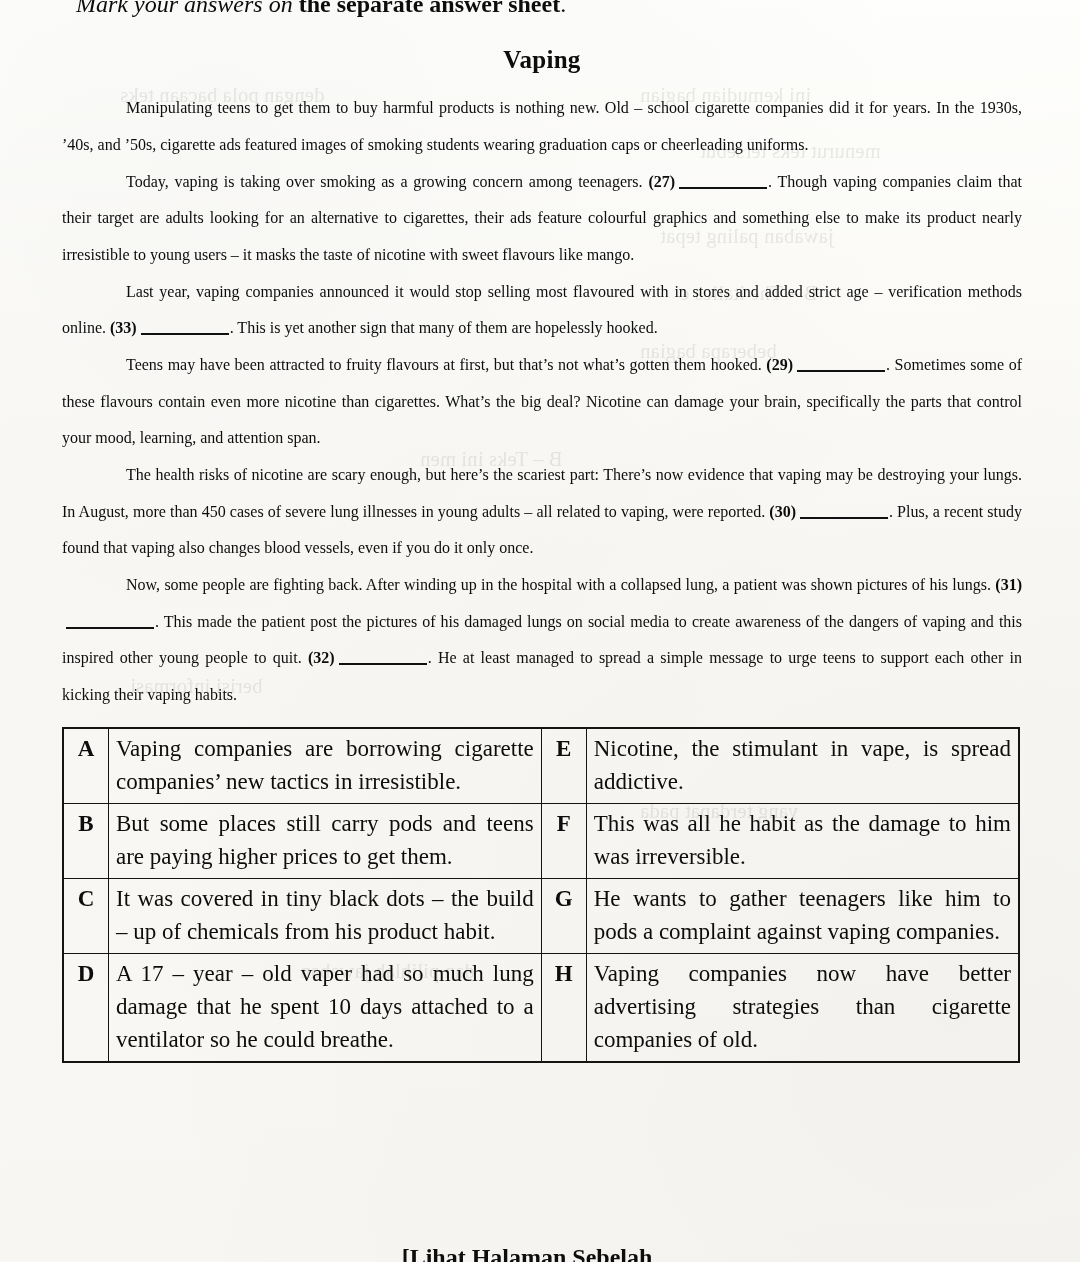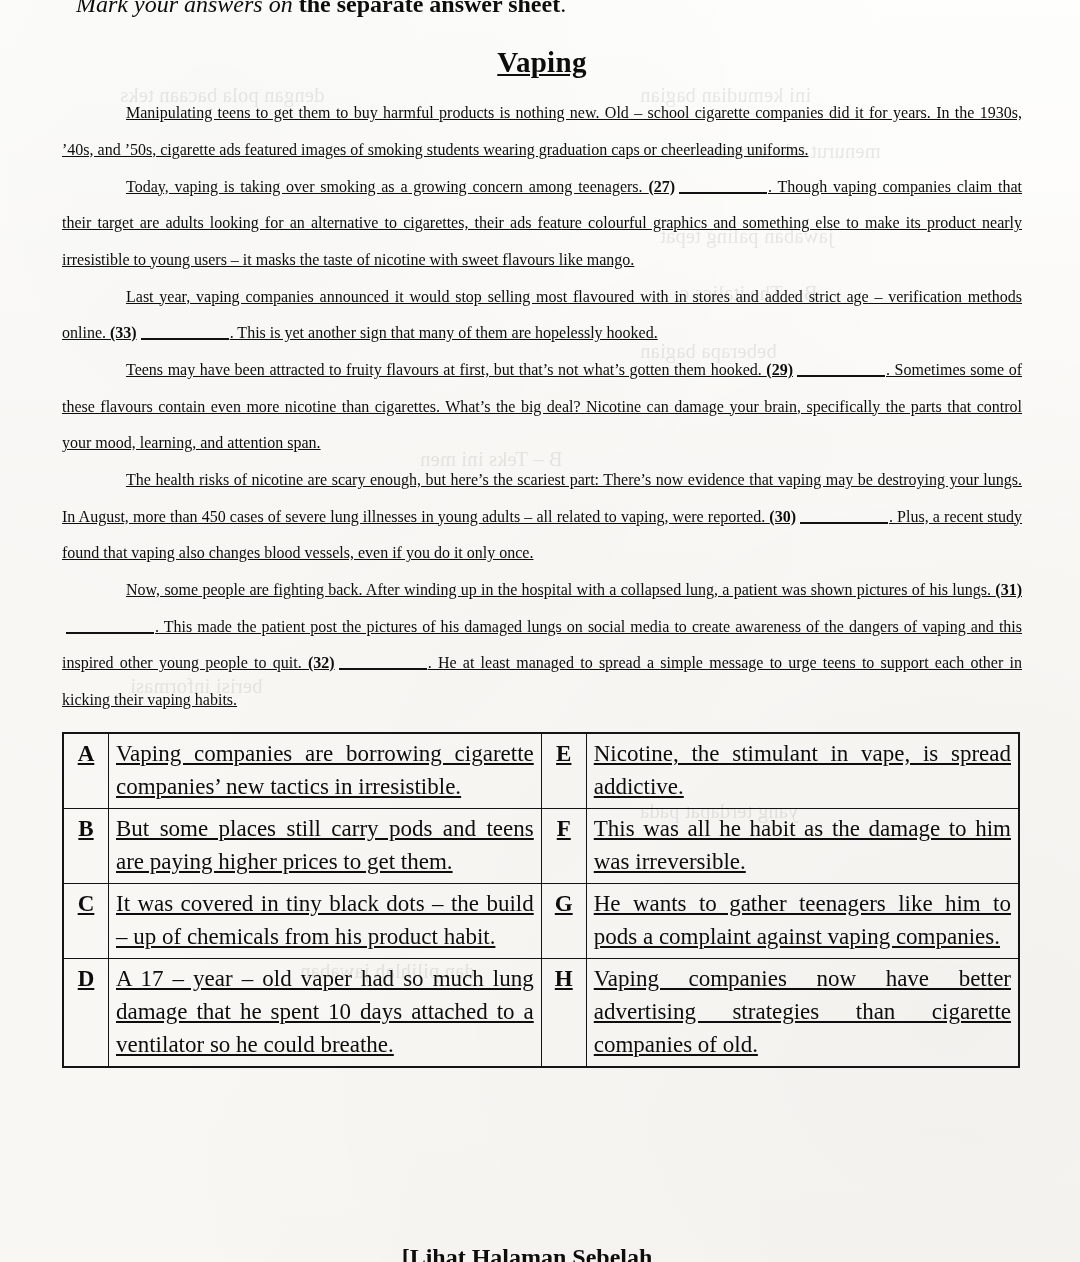--- a/index.html
+++ b/index.html
@@ -40,21 +40,20 @@
     z-index: 1;
     user-select: none;
   }
 
   .page {
     position: relative;
     z-index: 2;
     padding: 0 58px 0 62px;
     box-sizing: border-box;
     height: 100%;
-    text-decoration: underline;
   }
 
   
   .instruction-wrap {
     height: 22px;
     overflow: hidden;
     position: relative;
     margin: 0 0 0 0;
   }
   .instruction {
@@ -63,21 +62,21 @@
     left: 14px;
     font-size: 24px;
     white-space: nowrap;
   }
   .instruction .it { font-style: italic; }
   .instruction .bd { font-weight: bold; }
 
   
   .title {
     text-align: center;
-    font-size: 29px;
+    font-size: 25px;
     font-weight: bold;
     margin: 24px 0 16px 0;
     letter-spacing: 0.3px;
   }
 
   
   .para {
     font-size: 16px;
     line-height: 36.5px;
     text-align: justify;

